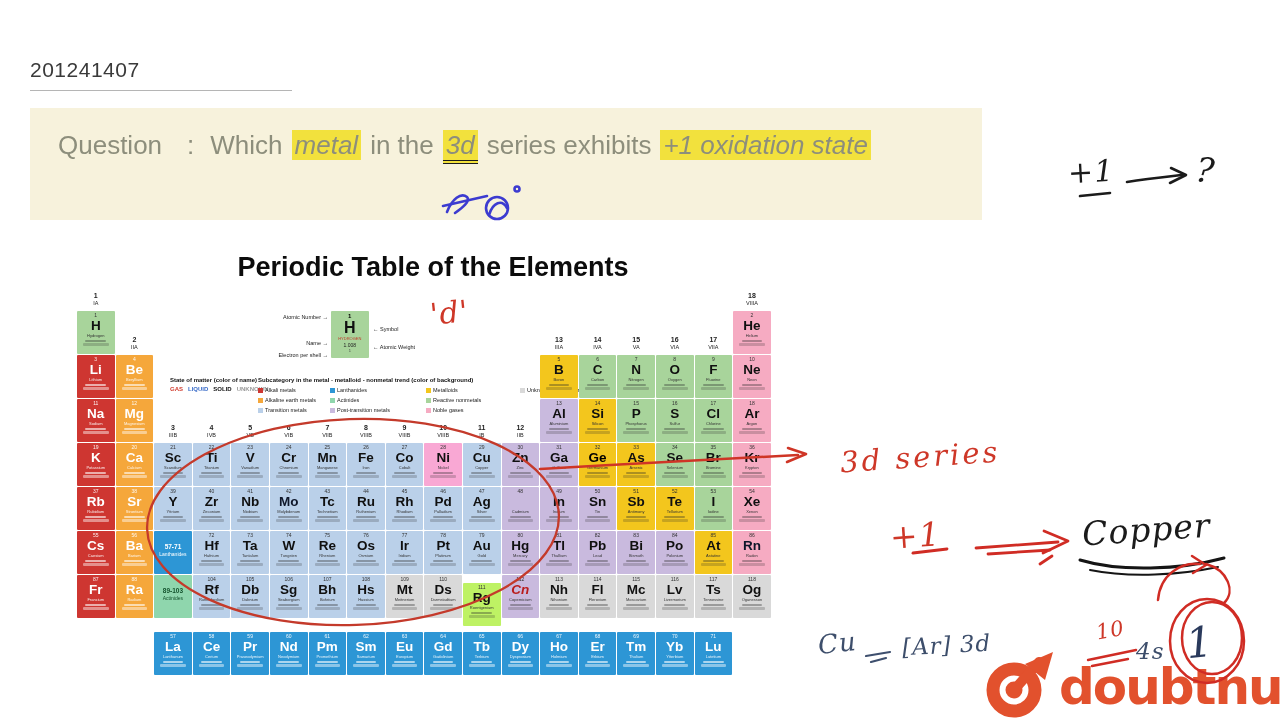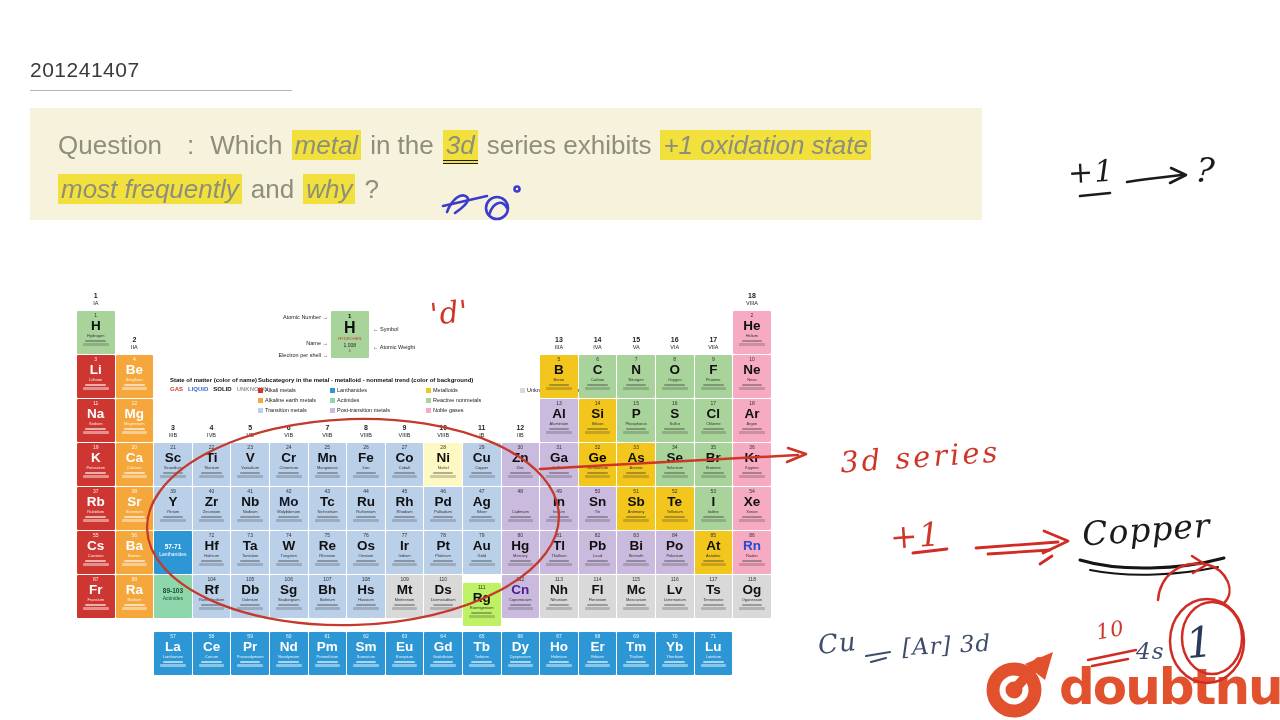--- a/index.html
+++ b/index.html
@@ -67,25 +67,25 @@
 </style>
 </head>
 <body>
 
 <div class="id-num">201241407</div>
 <div class="id-line"></div>
 
 <div class="qbox">
   <div id="q-lines">
       <div class="qline"><span class="qtok">Question</span><span class="qtok colon">:</span><span class="qtok">Which</span><span class="qtok hl">metal</span><span class="qtok">in the</span><span class="qtok hl u3d">3d</span><span class="qtok">series exhibits</span><span class="qtok hl">+1 oxidation state</span></div>
-      <div class="qline"><span class="qtok hl">most frequently</span><span class="qtok">and</span><span class="qtok hl">why</span><span class="qtok">?</span></div>
     </div>
 </div>
 
 <div class="ptable" id="ptable">
+  <div class="pt-title">Periodic Table of the Elements</div>
 
   <div class="mini-cell" id="mini-cell" style="background: rgb(168, 212, 155);">
     <div class="mini-num">1</div>
     <div class="mini-sym">H</div>
     <div class="mini-name">HYDROGEN</div>
     <div class="mini-mass">1.008</div>
     <div class="mini-shell">1</div>
   </div>
   <div class="mini-lab" style="left:198px;top:74px;width:72px;text-align:right;">Atomic Number →</div>
   <div class="mini-lab" style="left:315px;top:86px;">← Symbol</div>
@@ -292,21 +292,21 @@
         <div class="sm" style="height: 2px; width: 55%; background: rgba(40, 40, 40, 0.35);"></div>
         <div class="sm" style="height: 3px; width: 68%; background: rgba(40, 40, 40, 0.22);"></div>
       </div>
       <div class="el-cell" style="left: 327.8px; top: 203px; background: rgb(186, 208, 233);">
         <div class="el-num" style="color: rgb(51, 51, 51);">27</div>
         <div class="el-sym" style="color: rgb(16, 16, 16);">Co</div>
         <div class="el-name" style="color: rgb(51, 51, 51);">Cobalt</div>
         <div class="sm" style="height: 2px; width: 55%; background: rgba(40, 40, 40, 0.35);"></div>
         <div class="sm" style="height: 3px; width: 68%; background: rgba(40, 40, 40, 0.22);"></div>
       </div>
-      <div class="el-cell" style="left: 366.4px; top: 203px; background: #fef9c3;">
+      <div class="el-cell" style="left: 366.4px; top: 203px; background: #f9a8d4;">
         <div class="el-num" style="color: rgb(51, 51, 51);">28</div>
         <div class="el-sym" style="color: rgb(16, 16, 16);">Ni</div>
         <div class="el-name" style="color: rgb(51, 51, 51);">Nickel</div>
         <div class="sm" style="height: 2px; width: 55%; background: rgba(40, 40, 40, 0.35);"></div>
         <div class="sm" style="height: 3px; width: 68%; background: rgba(40, 40, 40, 0.22);"></div>
       </div>
       <div class="el-cell" style="left: 405px; top: 203px; background: rgb(186, 208, 233);">
         <div class="el-num" style="color: rgb(51, 51, 51);">29</div>
         <div class="el-sym" style="color: rgb(16, 16, 16);">Cu</div>
         <div class="el-name" style="color: rgb(51, 51, 51);">Copper</div>
@@ -595,21 +595,21 @@
       </div>
       <div class="el-cell" style="left: 636.6px; top: 291px; background: rgb(243, 198, 29);">
         <div class="el-num" style="color: rgb(51, 51, 51);">85</div>
         <div class="el-sym" style="color: rgb(16, 16, 16);">At</div>
         <div class="el-name" style="color: rgb(51, 51, 51);">Astatine</div>
         <div class="sm" style="height: 2px; width: 55%; background: rgba(40, 40, 40, 0.35);"></div>
         <div class="sm" style="height: 3px; width: 68%; background: rgba(40, 40, 40, 0.22);"></div>
       </div>
       <div class="el-cell" style="left: 675.2px; top: 291px; background: rgb(246, 171, 194);">
         <div class="el-num" style="color: rgb(51, 51, 51);">86</div>
-        <div class="el-sym" style="color: #1d4ed8;">Rn</div>
+        <div class="el-sym" style="color: #0f172a;">Rn</div>
         <div class="el-name" style="color: rgb(51, 51, 51);">Radon</div>
         <div class="sm" style="height: 2px; width: 55%; background: rgba(40, 40, 40, 0.35);"></div>
         <div class="sm" style="height: 3px; width: 68%; background: rgba(40, 40, 40, 0.22);"></div>
       </div>
       <div class="el-cell" style="left: 19px; top: 335px; background: rgb(206, 54, 49);">
         <div class="el-num" style="color: rgba(255, 255, 255, 0.92);">87</div>
         <div class="el-sym" style="color: rgb(255, 255, 255);">Fr</div>
         <div class="el-name" style="color: rgba(255, 255, 255, 0.9);">Francium</div>
         <div class="sm" style="height: 2px; width: 55%; background: rgba(255, 255, 255, 0.6);"></div>
         <div class="sm" style="height: 3px; width: 68%; background: rgba(255, 255, 255, 0.45);"></div>
@@ -672,21 +672,21 @@
       </div>
       <div class="el-cell" style="left: 405px; top: 343px; background: #bef264;">
         <div class="el-num" style="color: rgb(51, 51, 51);">111</div>
         <div class="el-sym" style="color: rgb(16, 16, 16);">Rg</div>
         <div class="el-name" style="color: rgb(51, 51, 51);">Roentgenium</div>
         <div class="sm" style="height: 2px; width: 55%; background: rgba(40, 40, 40, 0.35);"></div>
         <div class="sm" style="height: 3px; width: 68%; background: rgba(40, 40, 40, 0.22);"></div>
       </div>
       <div class="el-cell" style="left: 443.6px; top: 335px; background: rgb(201, 186, 222);">
         <div class="el-num" style="color: rgb(51, 51, 51);">112</div>
-        <div class="el-sym" style="color: #4c1d95;">Cn</div>
+        <div class="el-sym" style="color: #b91c1c; font-style: italic;">Cn</div>
         <div class="el-name" style="color: rgb(51, 51, 51);">Copernicium</div>
         <div class="sm" style="height: 2px; width: 55%; background: rgba(40, 40, 40, 0.35);"></div>
         <div class="sm" style="height: 3px; width: 68%; background: rgba(40, 40, 40, 0.22);"></div>
       </div>
       <div class="el-cell" style="left: 482.2px; top: 335px; background: rgb(217, 217, 217);">
         <div class="el-num" style="color: rgb(51, 51, 51);">113</div>
         <div class="el-sym" style="color: rgb(16, 16, 16);">Nh</div>
         <div class="el-name" style="color: rgb(51, 51, 51);">Nihonium</div>
         <div class="sm" style="height: 2px; width: 55%; background: rgba(40, 40, 40, 0.35);"></div>
         <div class="sm" style="height: 3px; width: 68%; background: rgba(40, 40, 40, 0.22);"></div>

